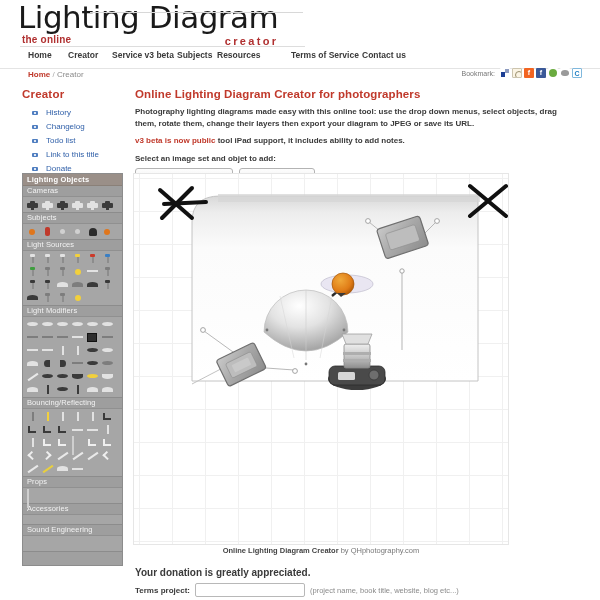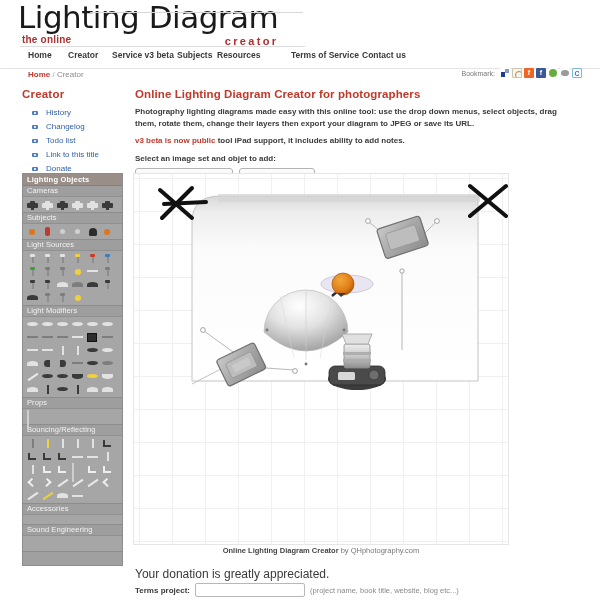--- a/index.html
+++ b/index.html
@@ -245,21 +245,21 @@
   
   #canvas-caption {
     position: absolute; left: 133px; top: 546px; width: 376px;
     text-align: center; font-size: 7.5px; color: #777;
   }
   #canvas-caption .cap-strong { color: #444; font-weight: bold; }
 
   
   #donation-line {
     position: absolute; left: 135px; top: 567px;
-    font-size: 12px; font-weight: normal; color: #3a3a3a;
+    font-size: 10px; font-weight: bold; color: #3a3a3a;
   }
   #project-row {
     position: absolute; left: 135px; top: 583px;
     display: flex; align-items: center; gap: 5px;
   }
   #project-label { font-size: 8px; font-weight: bold; color: #3a3a3a; }
   #project-input {
     width: 110px; height: 14px;
     border: 1px solid #b8b8b8; border-radius: 2px;
     background: #fff; font-size: 8px; padding: 0 3px;
@@ -629,110 +629,110 @@
           </div>
           <div class="pal-item">
             <span class="umb" style="background:#e2e2e2"></span>
           </div>
           <div class="pal-item">
             <span class="umb" style="background:#e2e2e2"></span>
           </div>
         </div>
       </div>
       <div class="pal-group">
+        <div class="pal-head">Bouncing/Reflecting</div>
+        <div class="pal-body">
+          <div class="pal-item">
+            <span class="refl-v" style="background:#7d7d7d"></span>
+          </div>
+          <div class="pal-item">
+            <span class="refl-v" style="background:#f2d03c"></span>
+          </div>
+          <div class="pal-item">
+            <span class="refl-v" style="background:#e2e2e2"></span>
+          </div>
+          <div class="pal-item">
+            <span class="refl-v" style="background:#e2e2e2"></span>
+          </div>
+          <div class="pal-item">
+            <span class="refl-v" style="background:#e2e2e2"></span>
+          </div>
+          <div class="pal-item">
+            <span class="refl-corner"></span>
+          </div>
+          <div class="pal-item">
+            <span class="refl-corner"></span>
+          </div>
+          <div class="pal-item">
+            <span class="refl-corner"></span>
+          </div>
+          <div class="pal-item">
+            <span class="refl-corner"></span>
+          </div>
+          <div class="pal-item">
+            <span class="refl-h" style="background:#e2e2e2"></span>
+          </div>
+          <div class="pal-item">
+            <span class="refl-h" style="background:#e2e2e2"></span>
+          </div>
+          <div class="pal-item">
+            <span class="refl-v" style="background:#e2e2e2"></span>
+          </div>
+          <div class="pal-item">
+            <span class="refl-v" style="background:#e2e2e2"></span>
+          </div>
+          <div class="pal-item">
+            <span class="refl-L"></span>
+          </div>
+          <div class="pal-item">
+            <span class="refl-L"></span>
+          </div>
+          <div class="pal-item"><span class="g-sq-wh"></span></div>
+          <div class="pal-item">
+            <span class="refl-L"></span>
+          </div>
+          <div class="pal-item">
+            <span class="refl-L"></span>
+          </div>
+          <div class="pal-item">
+            <span style="position:absolute;left:3px;top:2px;width:6px;height:7px;border-left:2px solid #efefef;border-top:2px solid #efefef;transform:rotate(-45deg)"></span>
+          </div>
+          <div class="pal-item">
+            <span style="position:absolute;left:3px;top:2px;width:6px;height:7px;border-right:2px solid #efefef;border-top:2px solid #efefef;transform:rotate(45deg)"></span>
+          </div>
+          <div class="pal-item">
+            <span class="diag "></span>
+          </div>
+          <div class="pal-item">
+            <span class="diag "></span>
+          </div>
+          <div class="pal-item">
+            <span class="diag "></span>
+          </div>
+          <div class="pal-item">
+            <span style="position:absolute;left:3px;top:2px;width:6px;height:7px;border-left:2px solid #efefef;border-top:2px solid #efefef;transform:rotate(-45deg)"></span>
+          </div>
+          <div class="pal-item">
+            <span class="diag "></span>
+          </div>
+          <div class="pal-item">
+            <span class="diag yl"></span>
+          </div>
+          <div class="pal-item">
+            <span class="umb" style="background:#e2e2e2"></span>
+          </div>
+          <div class="pal-item">
+            <span class="refl-h" style="background:#e2e2e2"></span>
+          </div>
+        </div>
+      </div>
+      <div class="pal-group">
         <div class="pal-head">Props</div>
         <div class="pal-body">
           <div class="pal-item"><span class="g-sq-wh"></span></div>
-        </div>
-      </div>
-      <div class="pal-group">
-        <div class="pal-head">Bouncing/Reflecting</div>
-        <div class="pal-body">
-          <div class="pal-item">
-            <span class="refl-v" style="background:#7d7d7d"></span>
-          </div>
-          <div class="pal-item">
-            <span class="refl-v" style="background:#f2d03c"></span>
-          </div>
-          <div class="pal-item">
-            <span class="refl-v" style="background:#e2e2e2"></span>
-          </div>
-          <div class="pal-item">
-            <span class="refl-v" style="background:#e2e2e2"></span>
-          </div>
-          <div class="pal-item">
-            <span class="refl-v" style="background:#e2e2e2"></span>
-          </div>
-          <div class="pal-item">
-            <span class="refl-corner"></span>
-          </div>
-          <div class="pal-item">
-            <span class="refl-corner"></span>
-          </div>
-          <div class="pal-item">
-            <span class="refl-corner"></span>
-          </div>
-          <div class="pal-item">
-            <span class="refl-corner"></span>
-          </div>
-          <div class="pal-item">
-            <span class="refl-h" style="background:#e2e2e2"></span>
-          </div>
-          <div class="pal-item">
-            <span class="refl-h" style="background:#e2e2e2"></span>
-          </div>
-          <div class="pal-item">
-            <span class="refl-v" style="background:#e2e2e2"></span>
-          </div>
-          <div class="pal-item">
-            <span class="refl-v" style="background:#e2e2e2"></span>
-          </div>
-          <div class="pal-item">
-            <span class="refl-L"></span>
-          </div>
-          <div class="pal-item">
-            <span class="refl-L"></span>
-          </div>
-          <div class="pal-item"><span class="g-sq-wh"></span></div>
-          <div class="pal-item">
-            <span class="refl-L"></span>
-          </div>
-          <div class="pal-item">
-            <span class="refl-L"></span>
-          </div>
-          <div class="pal-item">
-            <span style="position:absolute;left:3px;top:2px;width:6px;height:7px;border-left:2px solid #efefef;border-top:2px solid #efefef;transform:rotate(-45deg)"></span>
-          </div>
-          <div class="pal-item">
-            <span style="position:absolute;left:3px;top:2px;width:6px;height:7px;border-right:2px solid #efefef;border-top:2px solid #efefef;transform:rotate(45deg)"></span>
-          </div>
-          <div class="pal-item">
-            <span class="diag "></span>
-          </div>
-          <div class="pal-item">
-            <span class="diag "></span>
-          </div>
-          <div class="pal-item">
-            <span class="diag "></span>
-          </div>
-          <div class="pal-item">
-            <span style="position:absolute;left:3px;top:2px;width:6px;height:7px;border-left:2px solid #efefef;border-top:2px solid #efefef;transform:rotate(-45deg)"></span>
-          </div>
-          <div class="pal-item">
-            <span class="diag "></span>
-          </div>
-          <div class="pal-item">
-            <span class="diag yl"></span>
-          </div>
-          <div class="pal-item">
-            <span class="umb" style="background:#e2e2e2"></span>
-          </div>
-          <div class="pal-item">
-            <span class="refl-h" style="background:#e2e2e2"></span>
-          </div>
         </div>
       </div>
       <div class="pal-group">
         <div class="pal-head">Accessories</div>
         <div class="pal-body" style="min-height: 9px;"></div>
       </div>
       <div class="pal-group">
         <div class="pal-head">Sound Engineering</div>
         <div class="pal-body">
           <div class="pal-item"></div>

